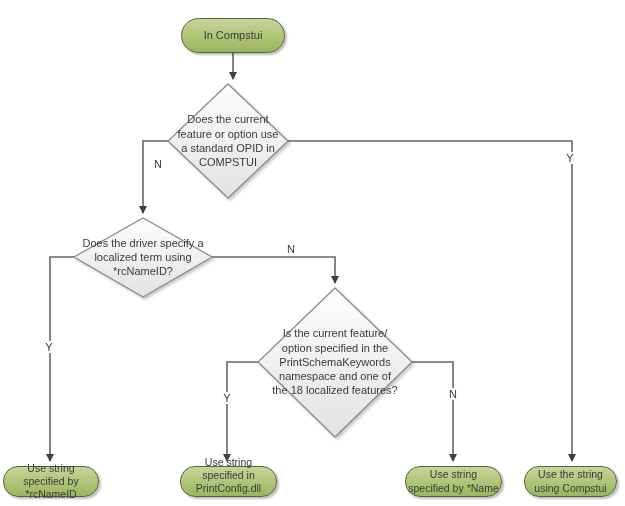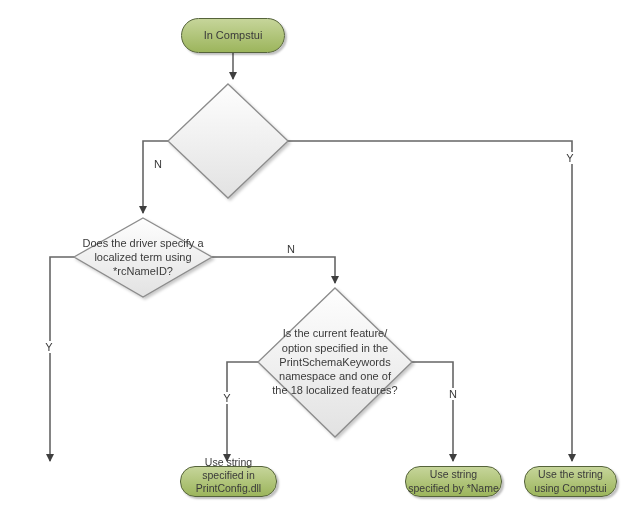--- a/index.html
+++ b/index.html
@@ -68,30 +68,34 @@
 
     <polygon class="diamond" fill="url(#diamondGrad)" points="228,84 288,141 228,198 168,141"></polygon>
     <polygon class="diamond" fill="url(#diamondGrad)" points="143,218 212,257 143,297 74,257"></polygon>
     <polygon class="diamond" fill="url(#diamondGrad)" points="335,288 412,362 335,437 258,362"></polygon>
   </svg>
 
   <div class="node stadium" style="left:181px; top:6px; width:104px; height:35px;">
     <span>In Compstui</span>
   </div>
 
+  <div class="diamond-label" style="left:174px; top:101px; width:108px; height:80px;">Does the current feature or option use a standard OPID in COMPSTUI</div>
   <div class="diamond-label" style="left:79px; top:227px; width:128px; height:60px;">Does the driver specify a localized term using *rcNameID?</div>
   <div class="diamond-label" style="left:270px; top:317px; width:130px; height:90px;">Is the current feature/ option specified in the PrintSchemaKeywords namespace and one of the 18 localized features?</div>
 
   <span class="branch-label" style="left:158px; top:164px;">N</span>
   <span class="branch-label" style="left:570px; top:158px;">Y</span>
   <span class="branch-label" style="left:49px; top:347px;">Y</span>
   <span class="branch-label" style="left:291px; top:249px;">N</span>
   <span class="branch-label" style="left:227px; top:398px;">Y</span>
   <span class="branch-label" style="left:453px; top:394px;">N</span>
 
+  <div class="node terminal" style="left:3px; top:466px; width:96px; height:31px;">
+    <span>Use string specified by *rcNameID</span>
+  </div>
   <div class="node terminal" style="left:180px; top:466px; width:97px; height:31px;align-items:flex-end;">
     <span>Use string specified in PrintConfig.dll</span>
   </div>
   <div class="node terminal" style="left:405px; top:466px; width:97px; height:31px;">
     <span>Use string specified by *Name</span>
   </div>
   <div class="node terminal" style="left:524px; top:466px; width:93px; height:31px;">
     <span>Use the string using Compstui</span>
   </div>
 

